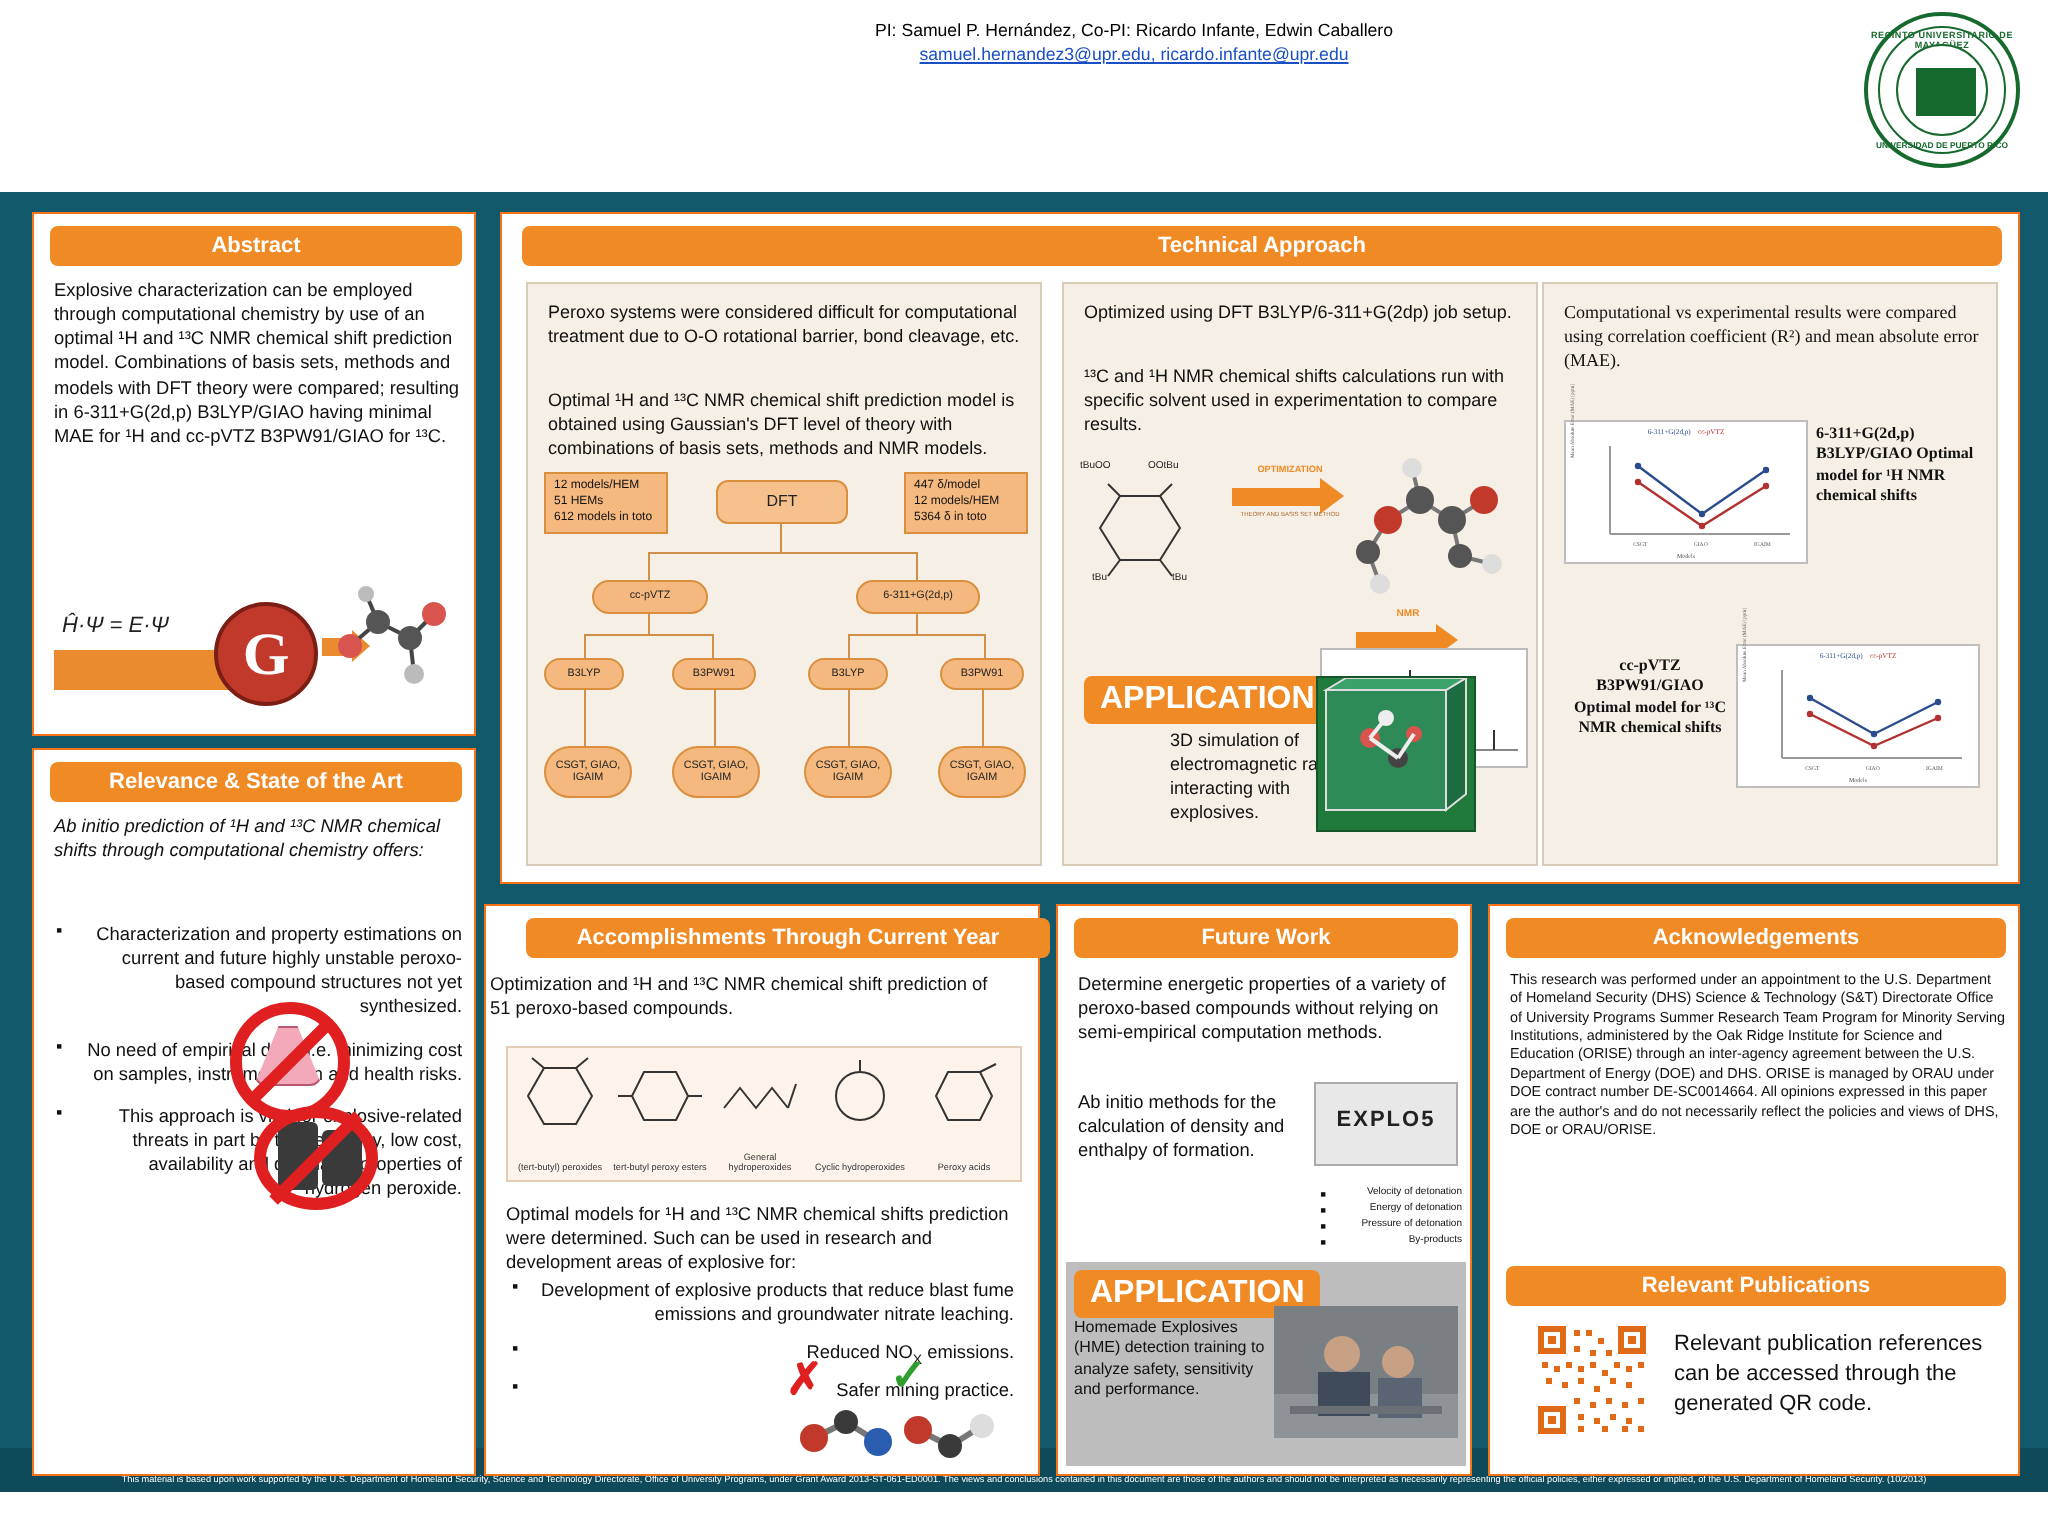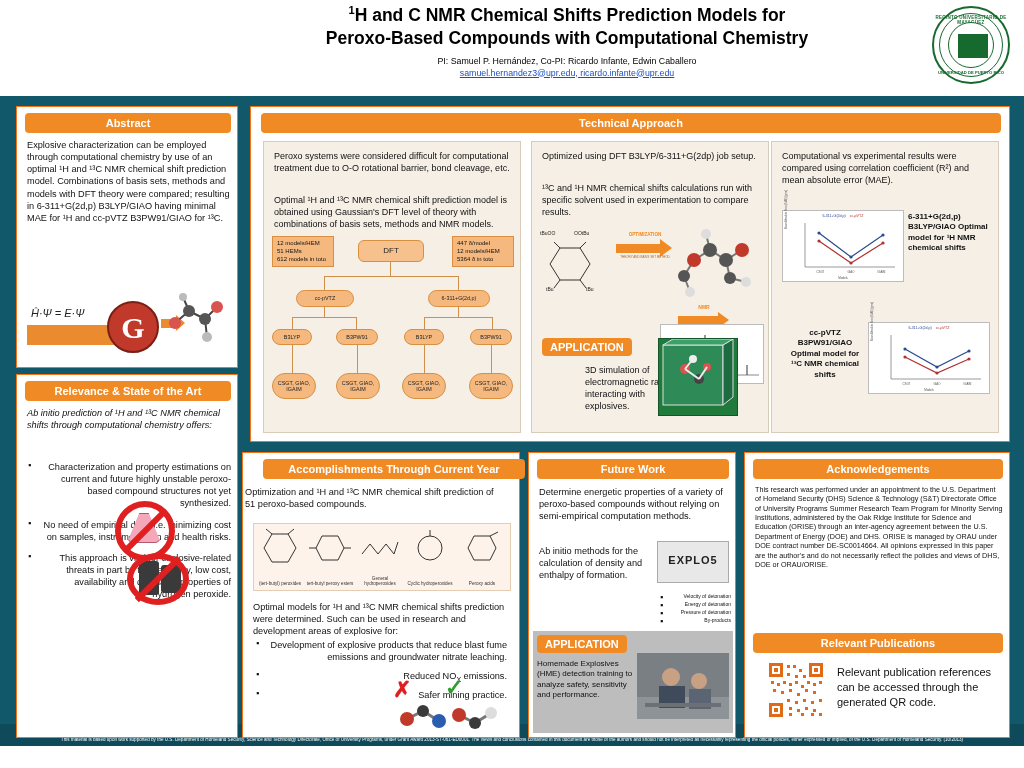--- a/index.html
+++ b/index.html
@@ -85,34 +85,34 @@
      background:#e02020; transform:translateY(-50%) rotate(-45deg); }
   .flask { position:absolute; width:34px; height:30px; background:#f4a9bb; border:1px solid #b8566f;
       border-radius:0 0 6px 6px; clip-path:polygon(36% 0,64% 0,100% 100%,0 100%); }
   .bottle { position:absolute; width:20px; height:34px; background:#3a3a3a; border-radius:3px; }
 
   
   #tech-card { left:250px; top:106px; width:760px; height:336px; }
   #tech-title { position:absolute; left:10px; top:6px; width:740px; }
   #tech-left { position:absolute; left:12px; top:34px; width:258px; height:292px; background:#f6efe6; border:1px solid #d8cbb8; }
   #tech-mid { position:absolute; left:280px; top:34px; width:238px; height:292px; background:#f6efe6; border:1px solid #d8cbb8; }
-  #tech-right { position:absolute; left:520px; top:34px; width:228px; height:292px; background:#f6efe6; border:1px solid #d8cbb8; }
+  #tech-right { position:absolute; left:520px; top:34px; width:228px; height:292px; background:#f6efe6; border:1px solid #d8cbb8;font-family:Liberation Serif, serif; }
 
   .tech-p { position:absolute; font-size:9px; line-height:1.34; color:#111; }
 
   
   .fc { position:absolute; left:8px; top:92px; width:242px; height:192px; }
   .fnode { position:absolute; background:#f5b97f; border:1px solid #d98f3e; border-radius:20px;
       text-align:center; font-size:5.4px; color:#222; display:flex; align-items:center; justify-content:center; line-height:1.2;}
   .fnode.big { font-size:8px; border-radius:6px; background:#f6c18d; }
   .fline { position:absolute; background:#d08f4a; }
   .fc-note { position:absolute; font-size:6px; line-height:1.3; color:#111; background:#f5b97f; border:1px solid #d98f3e; padding:3px 4px; }
 
   
-  .app-pill { position:absolute; background:#f08a24; color:#fff; font-weight:bold; font-size:11px; padding:3px 8px; border-radius:4px; }
+  .app-pill { position:absolute; background:#f08a24; color:#fff; font-weight:bold; font-size:16px; padding:3px 8px; border-radius:4px; }
   .app-box { position:absolute; background:#fbe3cb; border:1px solid #e0b183; }
 
   
   .chartbox { position:absolute; background:#ffffff; border:1px solid #bdbdbd; }
   .chart-cap { position:absolute; font-size:8px; line-height:1.3; color:#111; font-weight:bold; text-align:center;}
   .chart-title { position:absolute; top:3px; width:100%; text-align:center; font-size:3.6px; color:#444; }
 
   
   #acc-card { left:242px; top:452px; width:278px; height:286px; }
   #acc-title { position:absolute; left:20px; top:6px; width:262px; }
@@ -152,24 +152,20 @@
 </style>
 </head>
 <body>
 
 <div id="poster">
 
   <div class="header">
 
 
     <div class="title-block">
-      <div class="poster-title">
-        <sup>1</sup><span>H and  C NMR Chemical Shifts Prediction Models for</span><br>
-        <span>Peroxo-Based Compounds with Computational Chemistry</span>
-      </div>
       <div class="pi-line">PI: Samuel P. Hernández, Co-PI: Ricardo Infante, Edwin Caballero</div>
       <div class="email-line">samuel.hernandez3@upr.edu, ricardo.infante@upr.edu</div>
     </div>
 
     <div class="upr-logo">
       <div class="upr-ring"></div>
       <div class="upr-text-top">RECINTO UNIVERSITARIO DE MAYAGÜEZ</div>
       <div class="upr-ring2"></div>
       <div class="upr-book"></div>
       <div class="upr-text-bot">UNIVERSIDAD DE PUERTO RICO</div>

